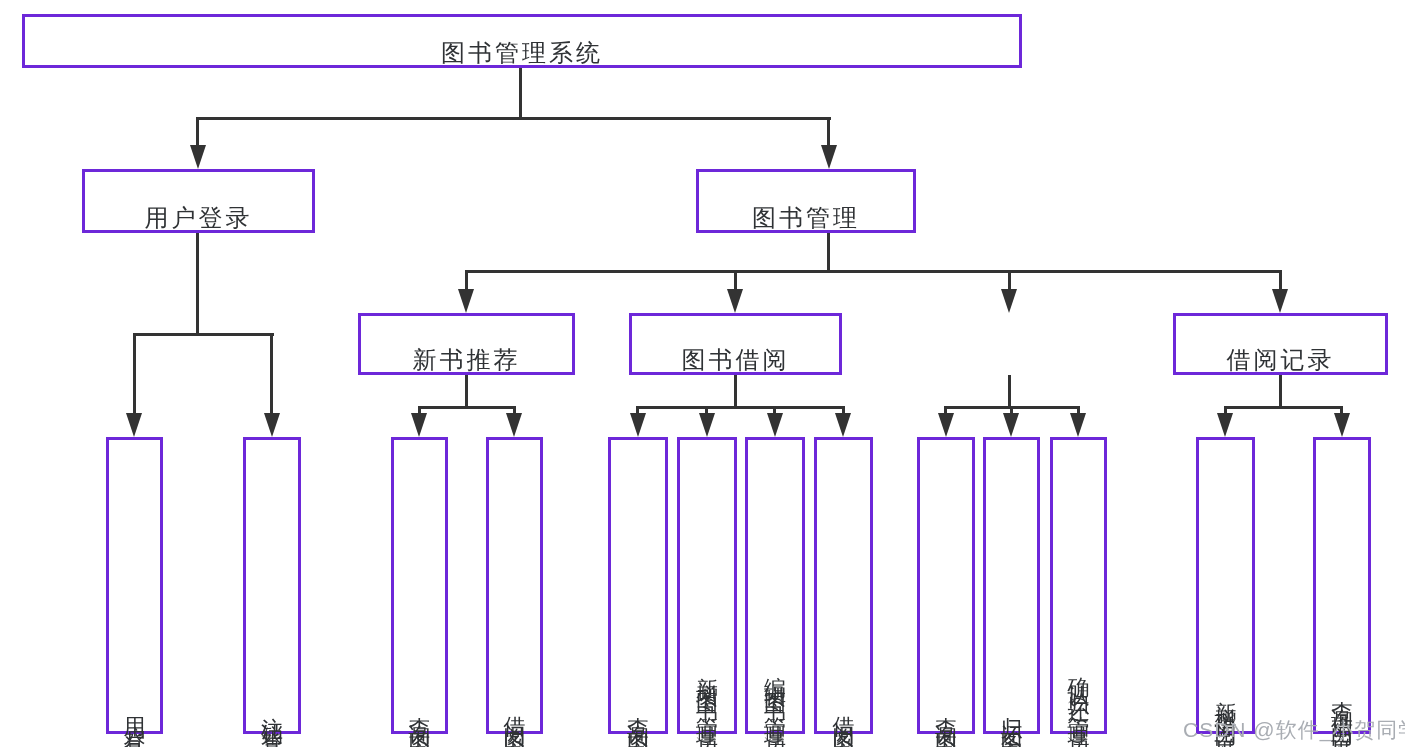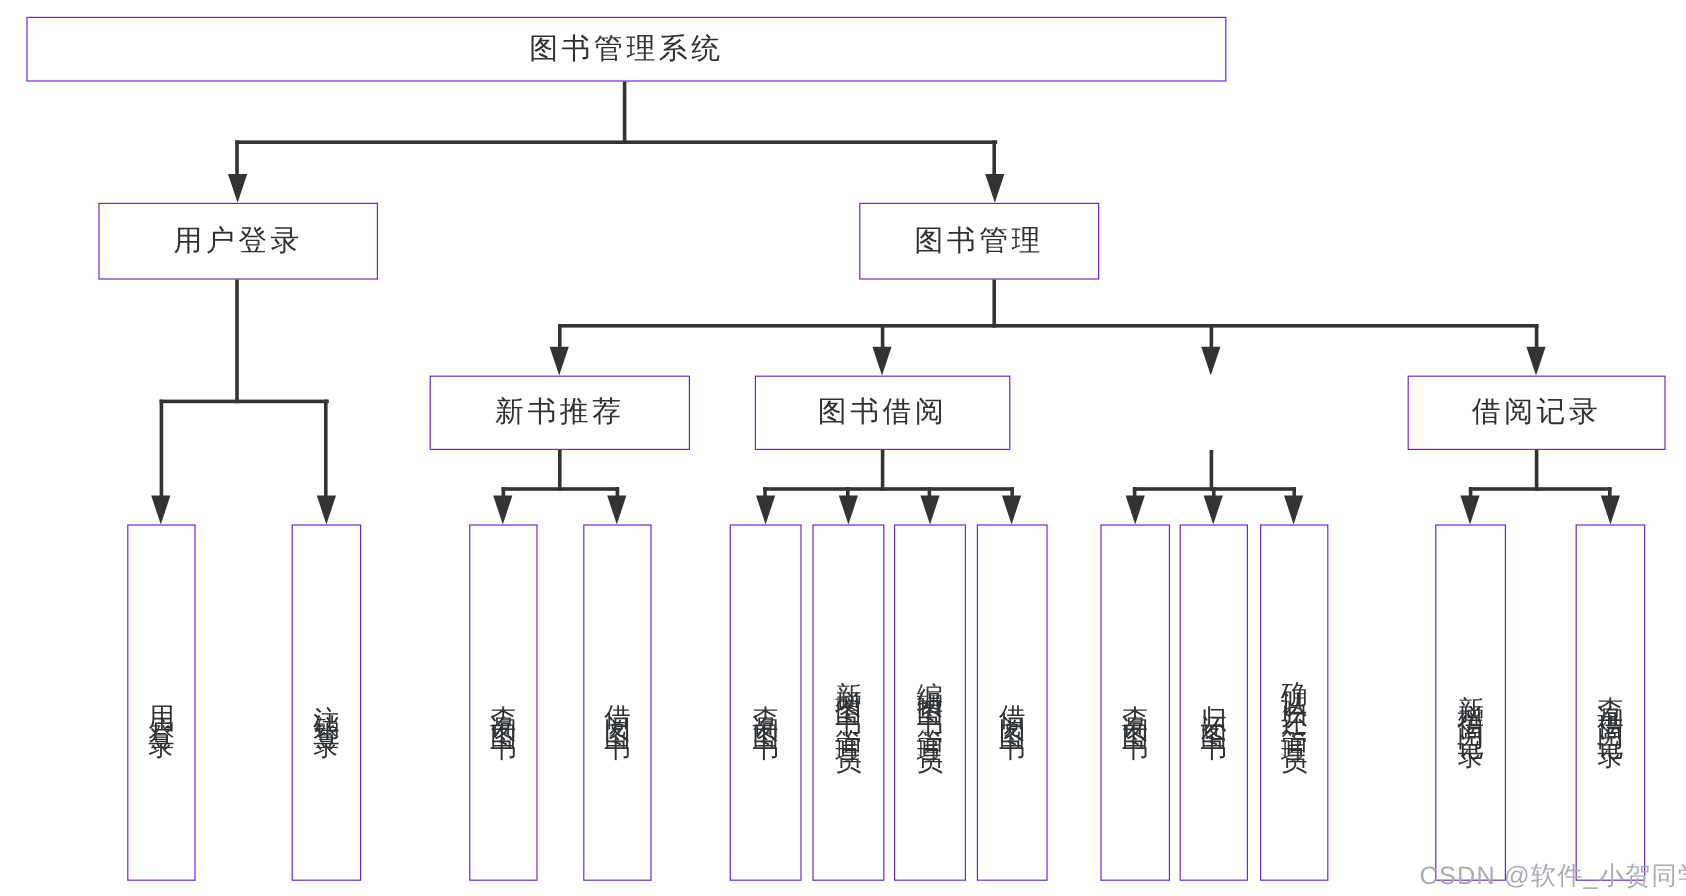--- a/index.html
+++ b/index.html
@@ -3,21 +3,21 @@
 <meta charset="utf-8">
 <style>
   html,body{margin:0;padding:0;background:#ffffff;}
   .stage{
     position:relative;width:1405px;height:747px;background:#ffffff;overflow:hidden;
     font-family:"Liberation Sans","DejaVu Sans",sans-serif;
   }
   
   .hbox,.vbox{
     position:absolute;box-sizing:border-box;background:#ffffff;
-    border:1px solid #6d28d9;display:flex;align-items:center;justify-content:center;
+    border:3px solid #6d28d9;display:flex;align-items:flex-end;justify-content:center;
   }
   .vbox{top:437px;height:297px;}
   .hlabel{
     font-size:24px;letter-spacing:3px;color:#2f3235;white-space:nowrap;line-height:1;
   }
   .vlabel{
     writing-mode:vertical-rl;text-orientation:mixed;
     font-size:22px;letter-spacing:8px;color:#2f3235;line-height:1;white-space:nowrap;
   }
   
@@ -45,21 +45,21 @@
   <div class="vl" style="left:519px;top:68px;height:50px"></div>
   <div class="hl" style="left:196px;top:117px;width:635px"></div>
   <div class="vl" style="left:196px;top:117px;height:32px"></div>
   <div class="arr" style="left:190px;top:145px"></div>
   <div class="vl" style="left:827px;top:117px;height:32px"></div>
   <div class="arr" style="left:821px;top:145px"></div>
 
   <div class="hbox" style="left:82px;top:169px;width:233px;height:64px">
     <span class="hlabel">用户登录</span>
   </div>
-  <div class="hbox" style="left:716px;top:169px;width:200px;height:64px">
+  <div class="hbox" style="left:696px;top:169px;width:220px;height:64px">
     <span class="hlabel">图书管理</span>
   </div>
 
   <div class="vl" style="left:196px;top:233px;height:103px"></div>
   <div class="hl" style="left:133px;top:333px;width:141px"></div>
   <div class="vl" style="left:133px;top:333px;height:84px"></div>
   <div class="arr" style="left:126px;top:413px"></div>
   <div class="vl" style="left:270px;top:333px;height:84px"></div>
   <div class="arr" style="left:264px;top:413px"></div>
 

